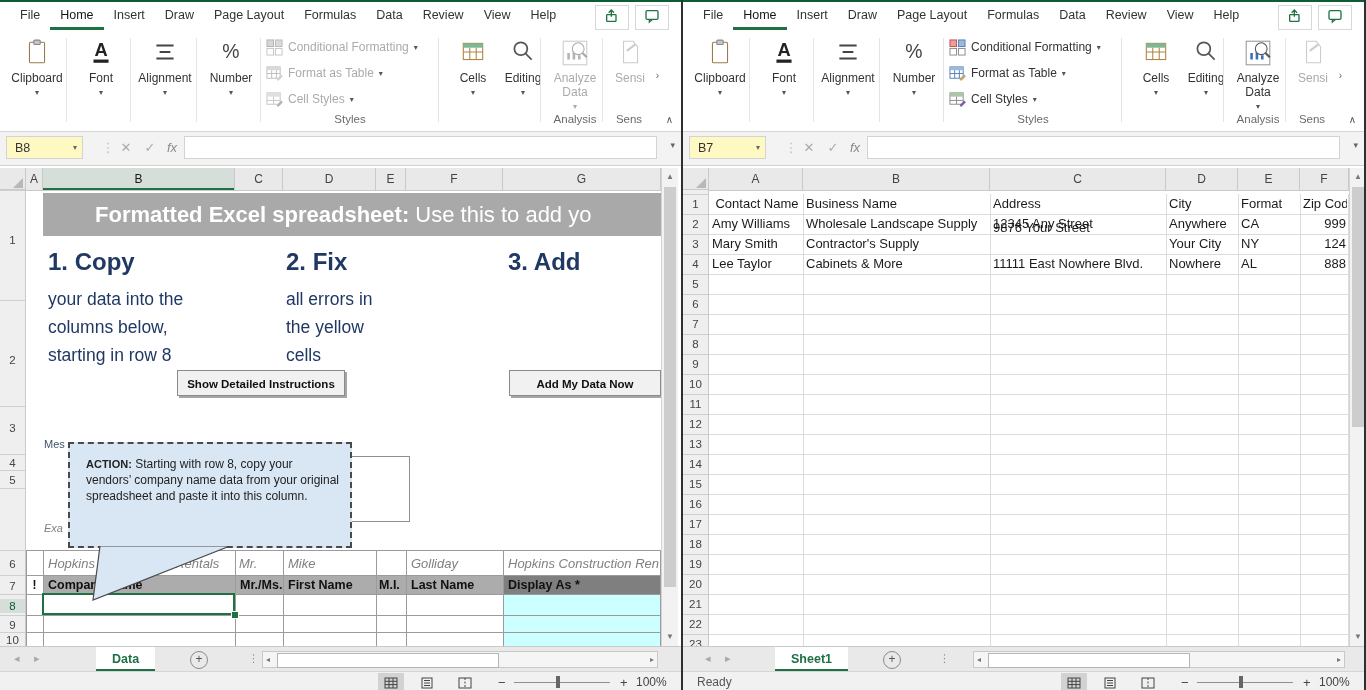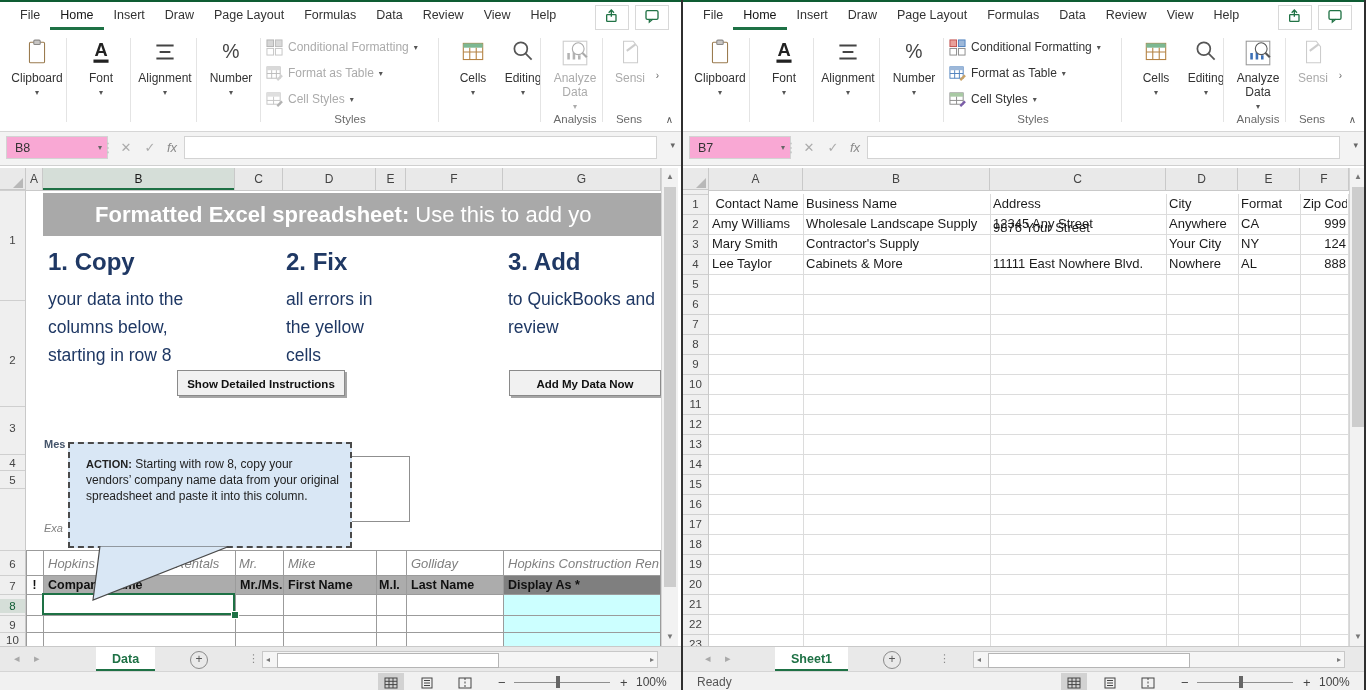--- a/index.html
+++ b/index.html
@@ -21,21 +21,21 @@
   .vsep{position:absolute;top:8px;width:1px;height:84px;background:#E4E4E4;}
   .sitem{position:absolute;height:22px;display:flex;align-items:center;gap:5px;font-size:12px;color:#333;white-space:nowrap;}
   .sitem .mchev{font-size:8px;color:#555;}
   .glabel{position:absolute;top:83px;font-size:11.5px;color:#6a6a6a;text-align:center;}
   .dis, .dis .blabel, .dis .bchev{color:#ABABAB !important;}
   .dis svg{filter:grayscale(1);opacity:.5;}
   .collapse{position:absolute;right:8px;top:84px;font-size:10px;color:#555;}
   .morechev{position:absolute;font-size:10px;color:#666;}
   
   .fbar{position:absolute;top:130px;left:0;width:100%;height:33px;background:#F3F3F3;border-bottom:1px solid #D0D0D0;}
-  .namebox{position:absolute;left:6px;top:4px;width:102px;height:23px;background:#f9a8d4;border:1px solid #D3D3D3;font-size:12.5px;color:#333;line-height:23px;padding-left:8px;box-sizing:border-box;}
+  .namebox{position:absolute;left:6px;top:4px;width:77px;height:23px;background:#fef9c3;border:1px solid #D3D3D3;font-size:12.5px;color:#333;line-height:23px;padding-left:8px;box-sizing:border-box;}
   .nbchev{position:absolute;right:5px;top:0;font-size:8px;color:#666;line-height:22px;}
   .fsym{position:absolute;top:4px;height:23px;line-height:23px;font-size:13px;color:#ABABAB;text-align:center;width:20px;}
   .finput{position:absolute;left:184px;right:24px;top:4px;height:23px;background:#fff;border:1px solid #D3D3D3;box-sizing:border-box;}
   .fchev{position:absolute;right:6px;top:8px;font-size:9px;color:#666;}
   
   .hdrstrip{position:absolute;top:166px;height:22px;background:#E9E9E9;border-bottom:1px solid #C9C9C9;left:0;}
   .corner{position:absolute;left:0;top:166px;width:26px;height:22px;background:#E9E9E9;border-right:1px solid #C9C9C9;border-bottom:1px solid #C9C9C9;box-sizing:border-box;}
   .cornertri{position:absolute;left:13px;top:176px;width:0;height:0;border-left:10px solid transparent;border-bottom:10px solid #B8B8B8;}
   .colhdr{position:absolute;top:166px;height:22px;font-size:12px;color:#444;text-align:center;line-height:22px;border-right:1px solid #C9C9C9;box-sizing:border-box;}
   .colhdr.sel{background:#D5DED8;box-shadow:inset 0 -2px 0 #1E7145;color:#1a1a1a;}
@@ -67,21 +67,21 @@
   .viewbtn.active{background:#D2D2D2;}
   .zoomsym{position:absolute;top:1px;font-size:13px;color:#444;line-height:19px;}
   .ztrack{position:absolute;top:10px;height:1px;background:#8f8f8f;}
   .zthumb{position:absolute;top:4px;width:4px;height:12px;background:#666;}
   .zoomlbl{position:absolute;top:0;line-height:21px;font-size:12px;color:#444;}
   
   .banner{position:absolute;left:43px;top:191px;width:618px;height:43px;background:#A9A9A9;color:#fff;font-size:22px;line-height:43px;white-space:nowrap;overflow:hidden;padding-left:52px;box-sizing:border-box;}
   .steptitle{position:absolute;top:246px;font-size:24px;font-weight:600;color:#1F3864;}
   .stepbody{position:absolute;top:283px;font-size:17.5px;line-height:28px;color:#1F3864;}
   .xlbtn{position:absolute;top:368px;height:26px;background:#F1F1F1;border:1px solid #8a8a8a;box-shadow:2px 2px 0 #A6A6A6;font-size:11.5px;font-weight:bold;color:#111;text-align:center;line-height:26px;box-sizing:border-box;}
-  .minilabel{position:absolute;left:44px;font-size:11px;font-weight:bold;color:#44546A;}
+  .minilabel{position:absolute;left:44px;font-size:11px;font-weight:normal;color:#44546A;}
   .msgbox{position:absolute;left:74px;top:454px;width:336px;height:66px;background:#fff;border:1px solid #8f8f8f;box-sizing:border-box;}
   .callout{position:absolute;left:68px;top:440px;width:284px;height:106px;background:#D9E7F5;border:2px dashed #4a4a4a;box-sizing:border-box;padding:12px 10px 0 16px;font-size:12px;color:#222;line-height:16px;}
   .callout b{font-size:11px;}
   .exampletext{position:absolute;top:552px;height:20px;font-style:italic;color:#808080;font-size:13px;line-height:20px;white-space:nowrap;overflow:hidden;}
   .hdrcell{position:absolute;top:574px;height:18px;background:#ACACAC;font-size:12.5px;font-weight:bold;color:#111;line-height:18px;white-space:nowrap;overflow:hidden;padding-left:5px;box-sizing:border-box;}
   .cyancell{position:absolute;left:504px;width:156px;background:#CCFFFF;}
   .selbox{position:absolute;left:42px;top:591px;width:193px;height:22px;border:2px solid #1E7145;box-sizing:border-box;}
   .selhandle{position:absolute;left:231px;top:609px;width:6px;height:6px;background:#1E7145;border:1px solid #fff;}
   .warncell{position:absolute;left:26px;top:574px;width:17px;height:18px;font-size:12px;font-weight:bold;text-align:center;line-height:18px;color:#111;}
 </style>
@@ -267,21 +267,20 @@
         <div class="rownum" style="top: 616px;">9</div>
         <div class="rownum" style="top: 631px;">10</div>
       </div>
 
     <div class="banner"><b>Formatted Excel spreadsheet:</b><span> Use this to add yo</span></div>
     <div class="steptitle" style="left:48px">1. Copy</div>
     <div class="stepbody" style="left:48px;width:158px">your data into the columns below, starting in row 8</div>
     <div class="steptitle" style="left:286px">2. Fix</div>
     <div class="stepbody" style="left:286px;width:112px">all errors in the yellow cells</div>
     <div class="steptitle" style="left:508px">3. Add</div>
-    <div class="stepbody" style="left:508px;width:150px">to QuickBooks and review</div>
     <div class="xlbtn" style="left:177px;width:168px">Show Detailed Instructions</div>
     <div class="xlbtn" style="left:509px;width:152px">Add My Data Now</div>
     <div class="minilabel" style="top:436px">Mes</div>
     <div class="msgbox"></div>
     <div class="minilabel" style="top:520px;font-weight:normal;font-style:italic;color:#7f7f7f">Exa</div>
 
     <div class="exampletext" style="left:48px;width:184px">Hopkins Construction Rentals</div>
     <div class="exampletext" style="left:239px;width:42px">Mr.</div>
     <div class="exampletext" style="left:288px;width:85px">Mike</div>
     <div class="exampletext" style="left:411px;width:90px">Golliday</div>

